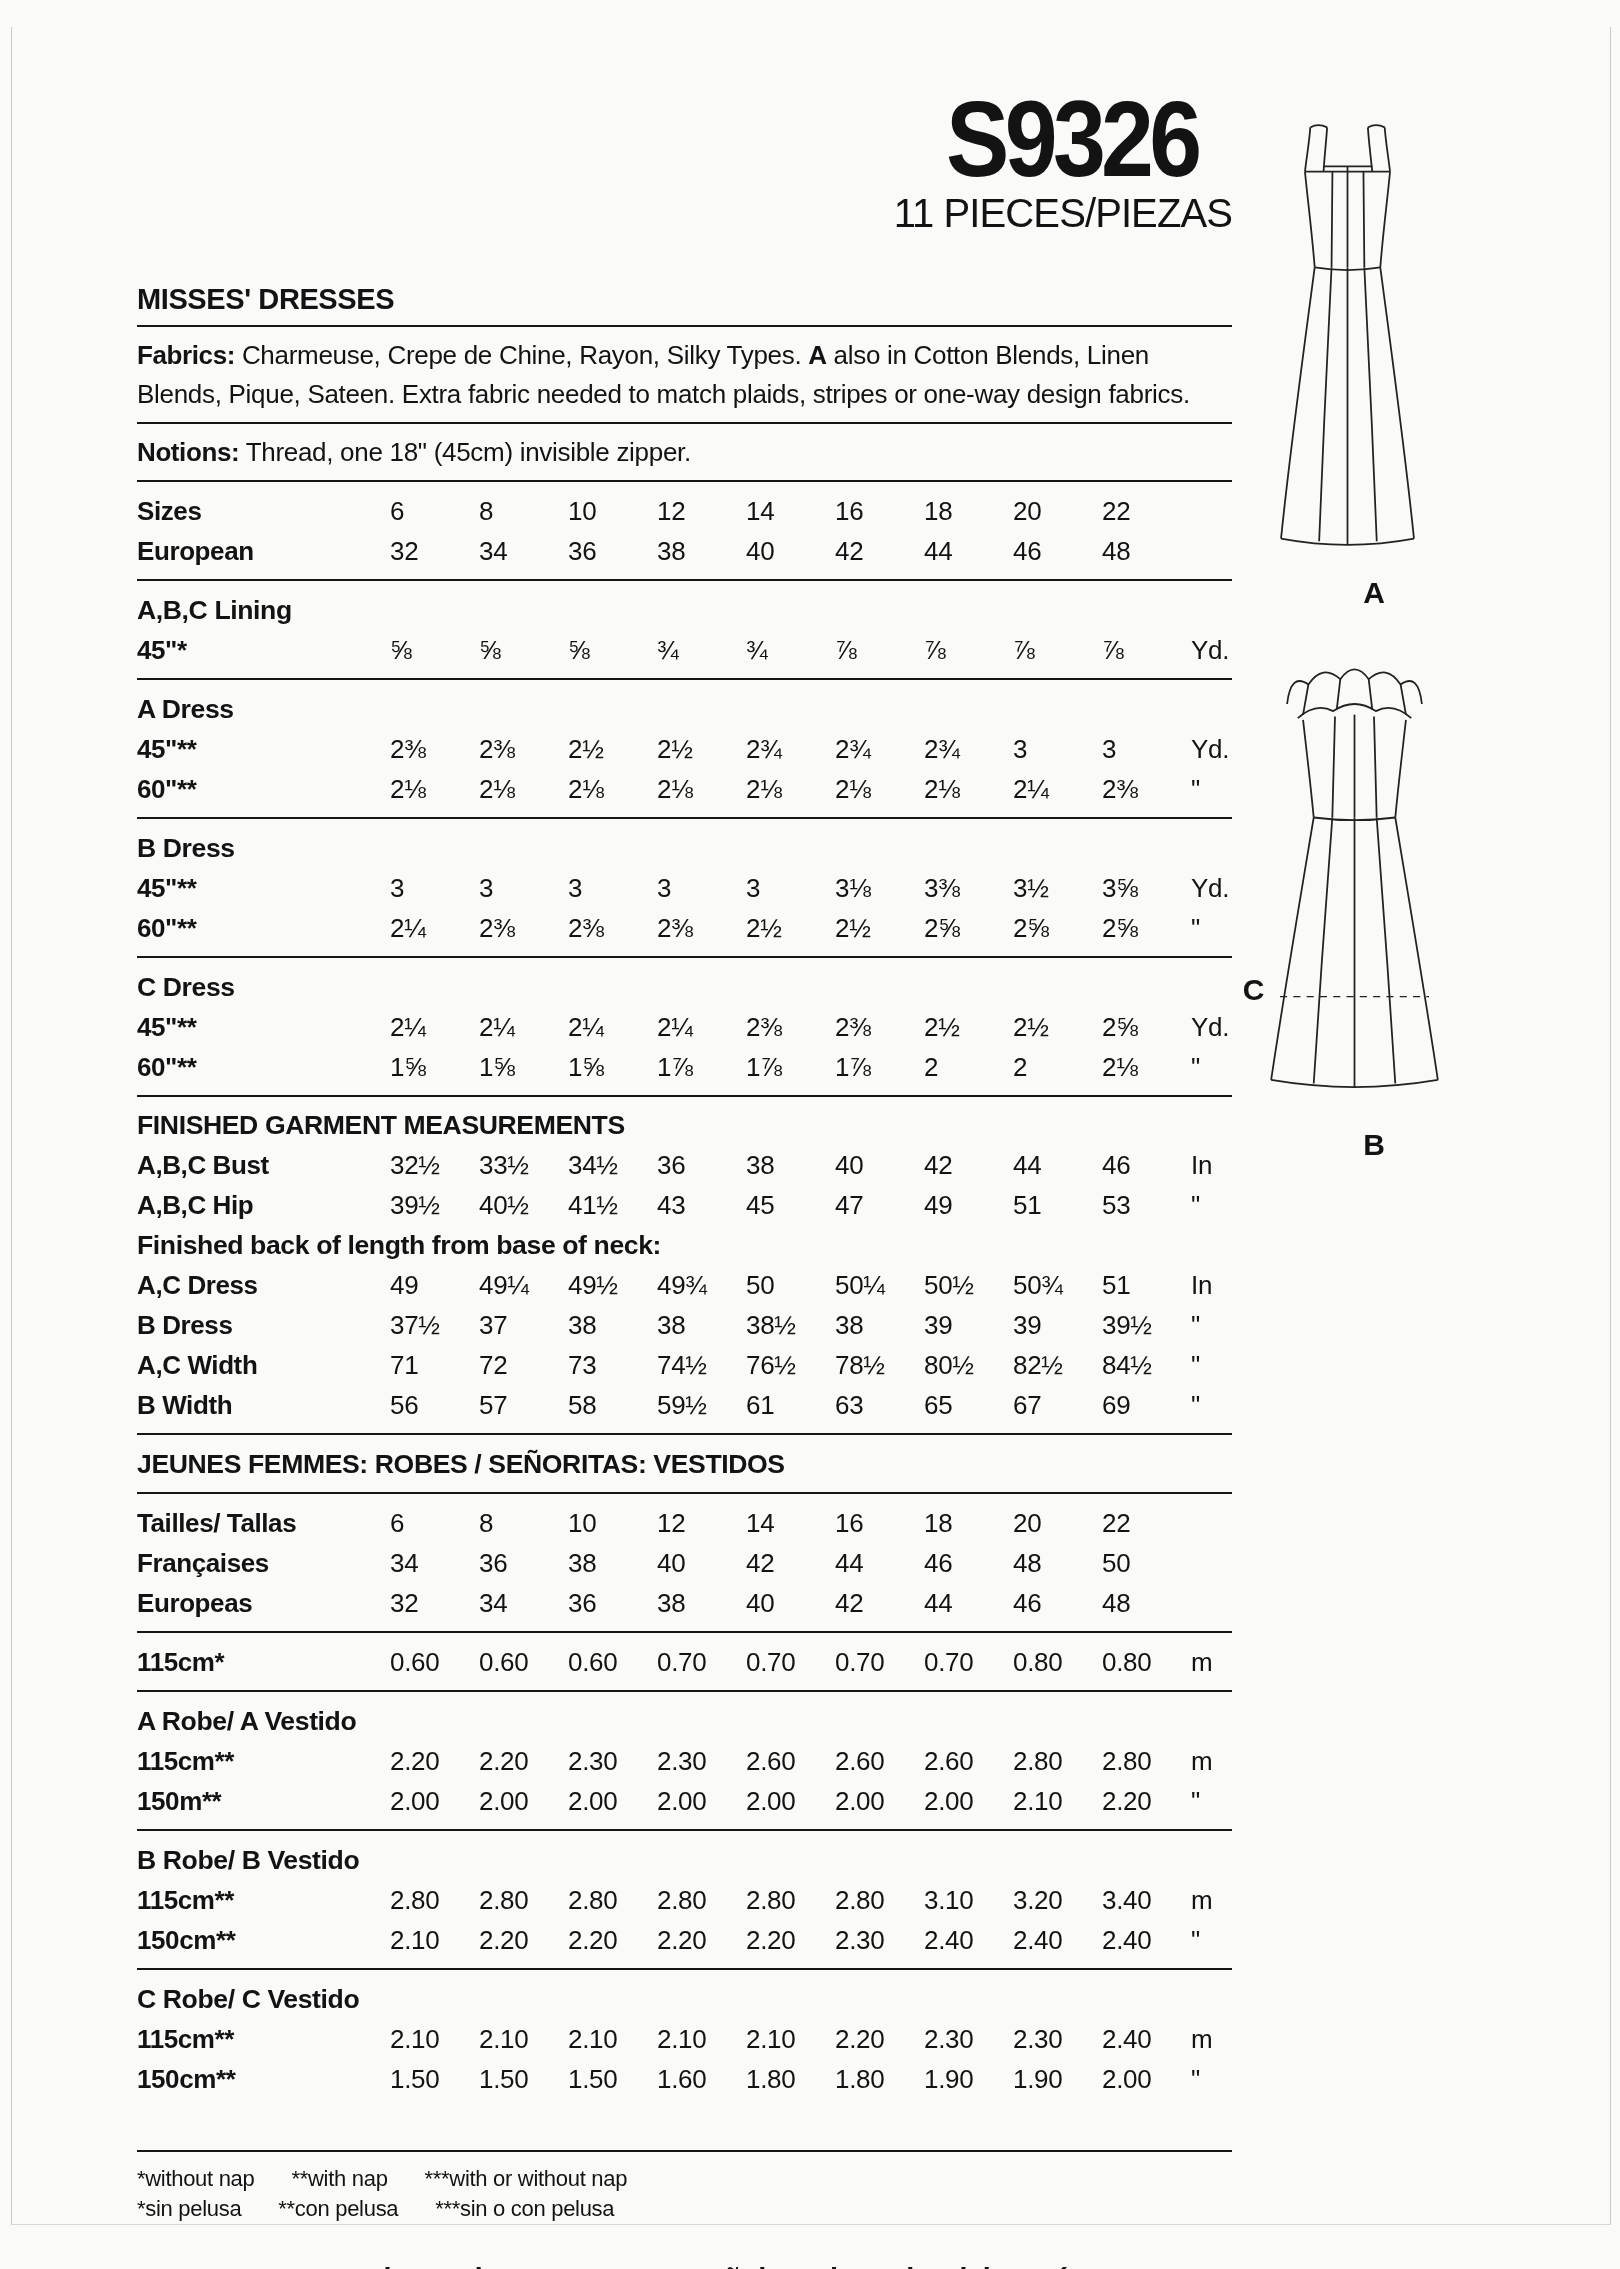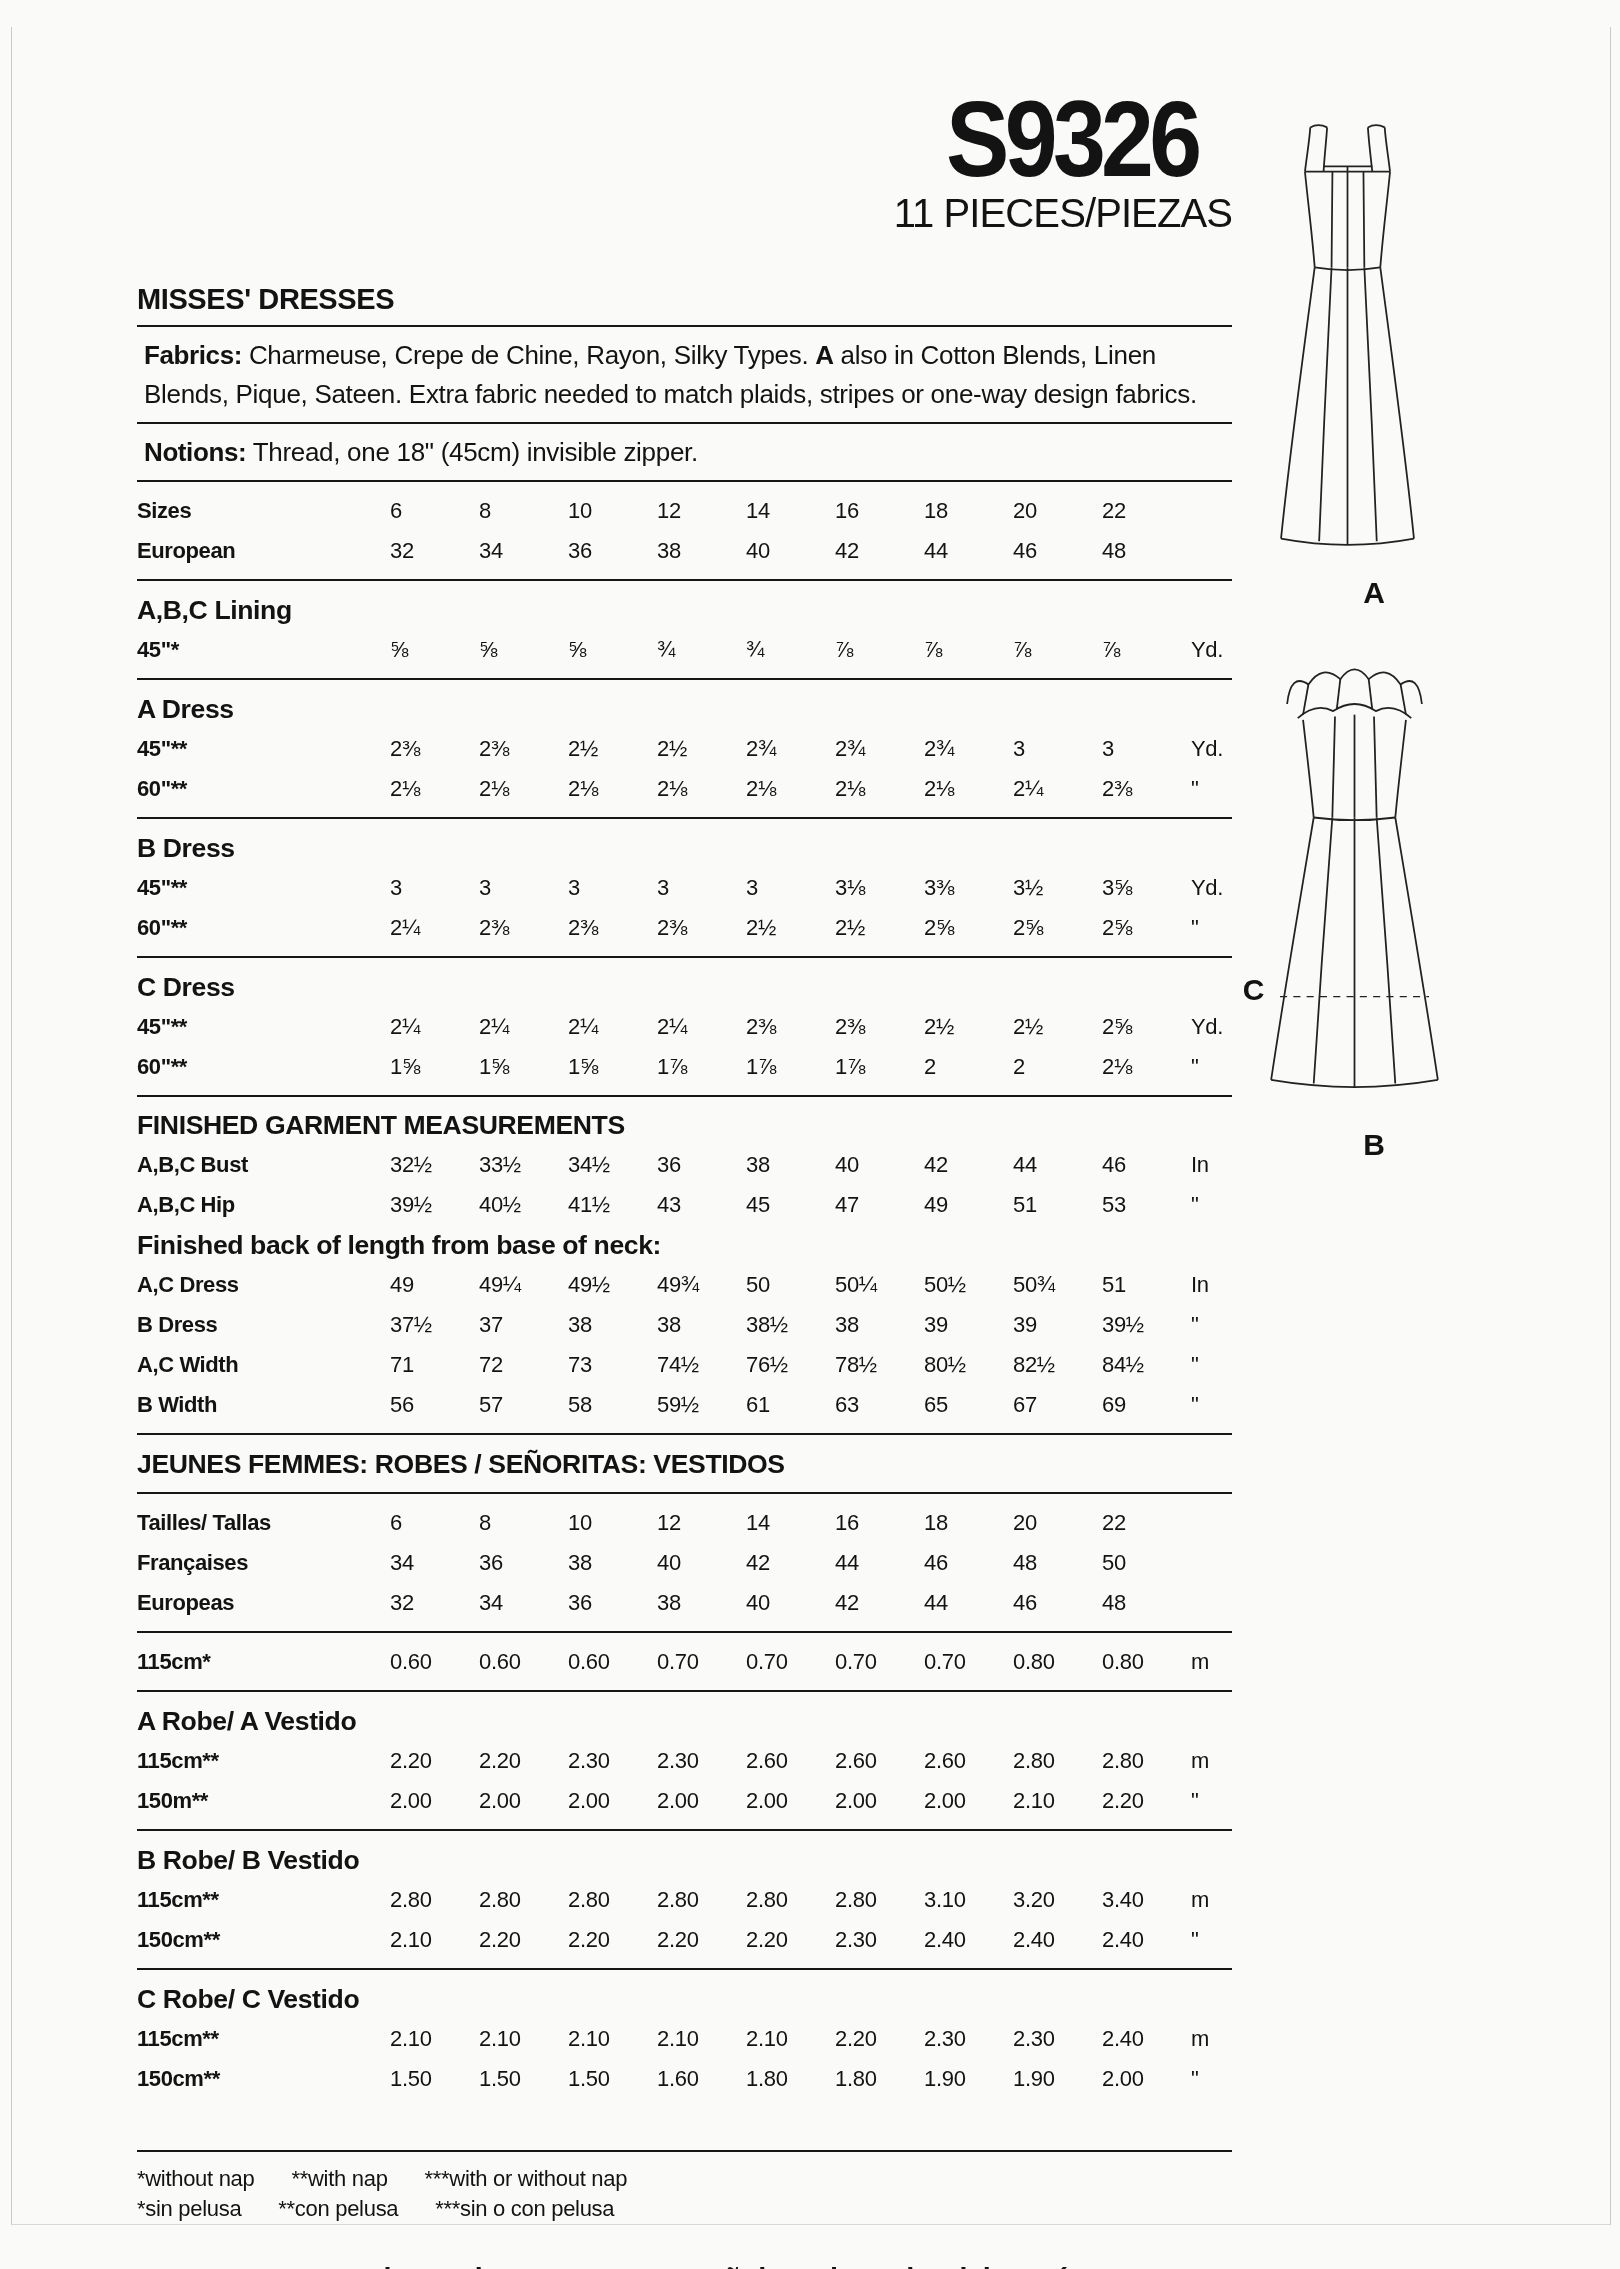--- a/index.html
+++ b/index.html
@@ -19,26 +19,26 @@
   
   .hdr { display:flex; align-items:flex-end; margin-bottom:30px;flex-direction:column; }
   .pattern-number {
     font-size:108px; font-weight:700; letter-spacing:-5.3px; line-height:1;
     display:inline-block; transform:scaleX(0.88); transform-origin:left bottom;
   }
   .pieces { font-size:40px; letter-spacing:-0.9px; line-height:1; margin-left:5.3px; margin-bottom:5.3px; }
 
   .doc-title { font-size:29px; font-weight:700; letter-spacing:-0.4px; line-height:35px;margin-top:44px; }
   .rule { border-top:2.7px solid #161616; margin:8px 0 8.9px 0; }
-  .intro p { margin:7px; font-size:26px; line-height:39px; letter-spacing:-0.3px; }
+  .intro p { margin:0; font-size:26px; line-height:39px; letter-spacing:-0.3px; }
   .intro b { letter-spacing:-0.4px; }
 
   
   .t-heading { font-size:26.6px; font-weight:700; letter-spacing:-0.4px; line-height:40px; }
-  .t-row { display:flex; line-height:40px; font-size:22px; letter-spacing:-0.3px; }
+  .t-row { display:flex; line-height:40px; font-size:26px; letter-spacing:-0.3px; }
   .t-label { flex:0 0 253px; font-weight:700; letter-spacing:-0.4px; white-space:nowrap; }
   .t-cell { flex:0 0 89px; white-space:nowrap; }
   .t-unit { flex:0 0 44px; white-space:nowrap; }
 
   
   .foot-rule { border-top:2.7px solid #161616; margin:51px 0 12.4px 0; }
   .footnotes { font-size:22px; letter-spacing:-0.3px; line-height:30px; }
   .fn-line1 { display:flex; justify-content:space-between; }
   .fn-group { display:flex; gap:37px; }
   .footer-line {

